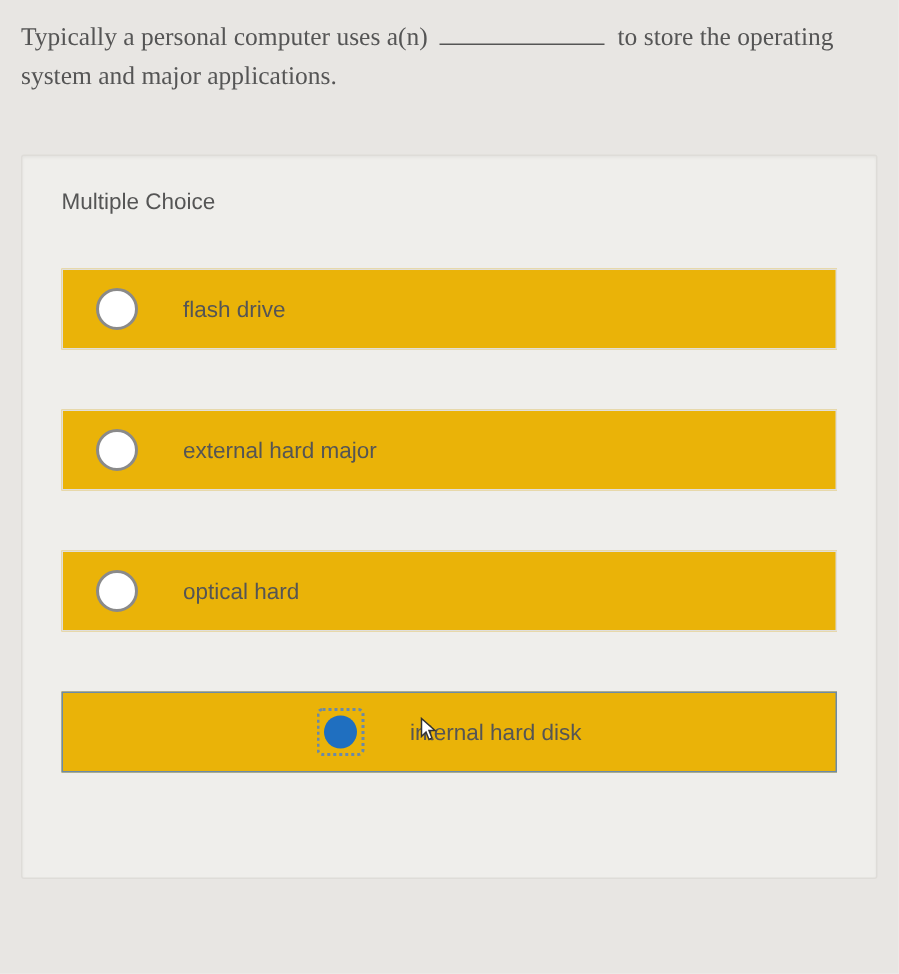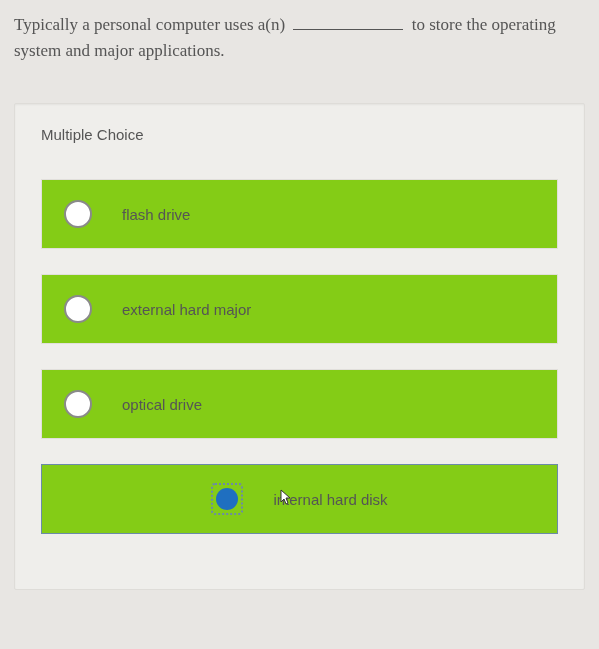--- a/index.html
+++ b/index.html
@@ -36,24 +36,24 @@
     box-shadow: 0 1px 2px rgba(0,0,0,0.05) inset;
   }
   .section-title {
     font-size: 15px;
     color: #555;
     margin-bottom: 36px;
   }
   .option {
     display: flex;
     align-items: center;
-    background: #84cc16;
+    background: #eab308;
     border: 1px solid #e1dfdb;
-    height: 70px;
-    margin-bottom: 25px;
+    height: 54px;
+    margin-bottom: 40px;
     padding: 0 22px;
     cursor: pointer;
   }
   .option.selected {
     border: 1.5px solid #6b8aa8;
     justify-content: center;
   }
   .radio {
     width: 28px;
     height: 28px;
@@ -119,21 +119,21 @@
       <div class="option-label">flash drive</div>
     </div>
 
     <div class="option">
       <div class="radio"></div>
       <div class="option-label">external hard major</div>
     </div>
 
     <div class="option">
       <div class="radio"></div>
-      <div class="option-label">optical drive</div>
+      <div class="option-label">optical hard</div>
     </div>
 
     <div class="option selected">
       <div class="radio">
           <div class="radio-fill"></div>
         </div>
       <div class="option-label">internal hard disk
         <svg class="cursor-icon" viewBox="0 0 16 18">
           <path d="M2 1 L2 13 L5 10 L7 15 L9 14 L7 9 L11 9 Z" fill="#fff" stroke="#333" stroke-width="1"></path>
         </svg>

